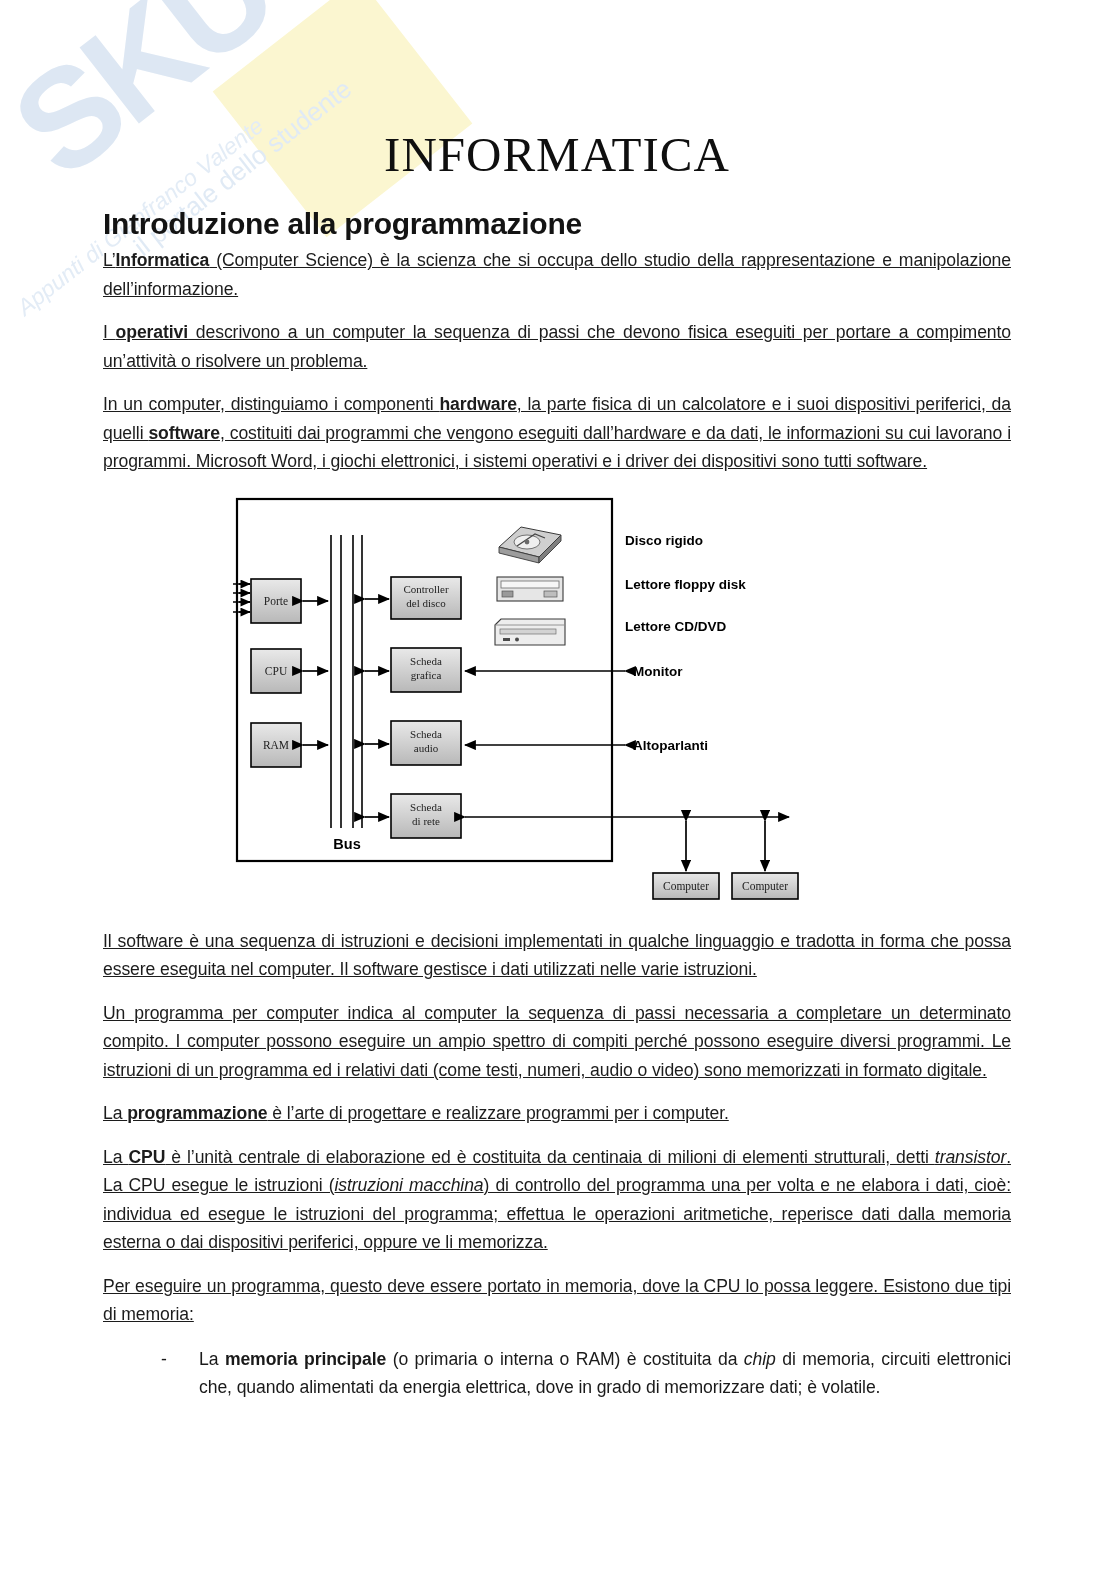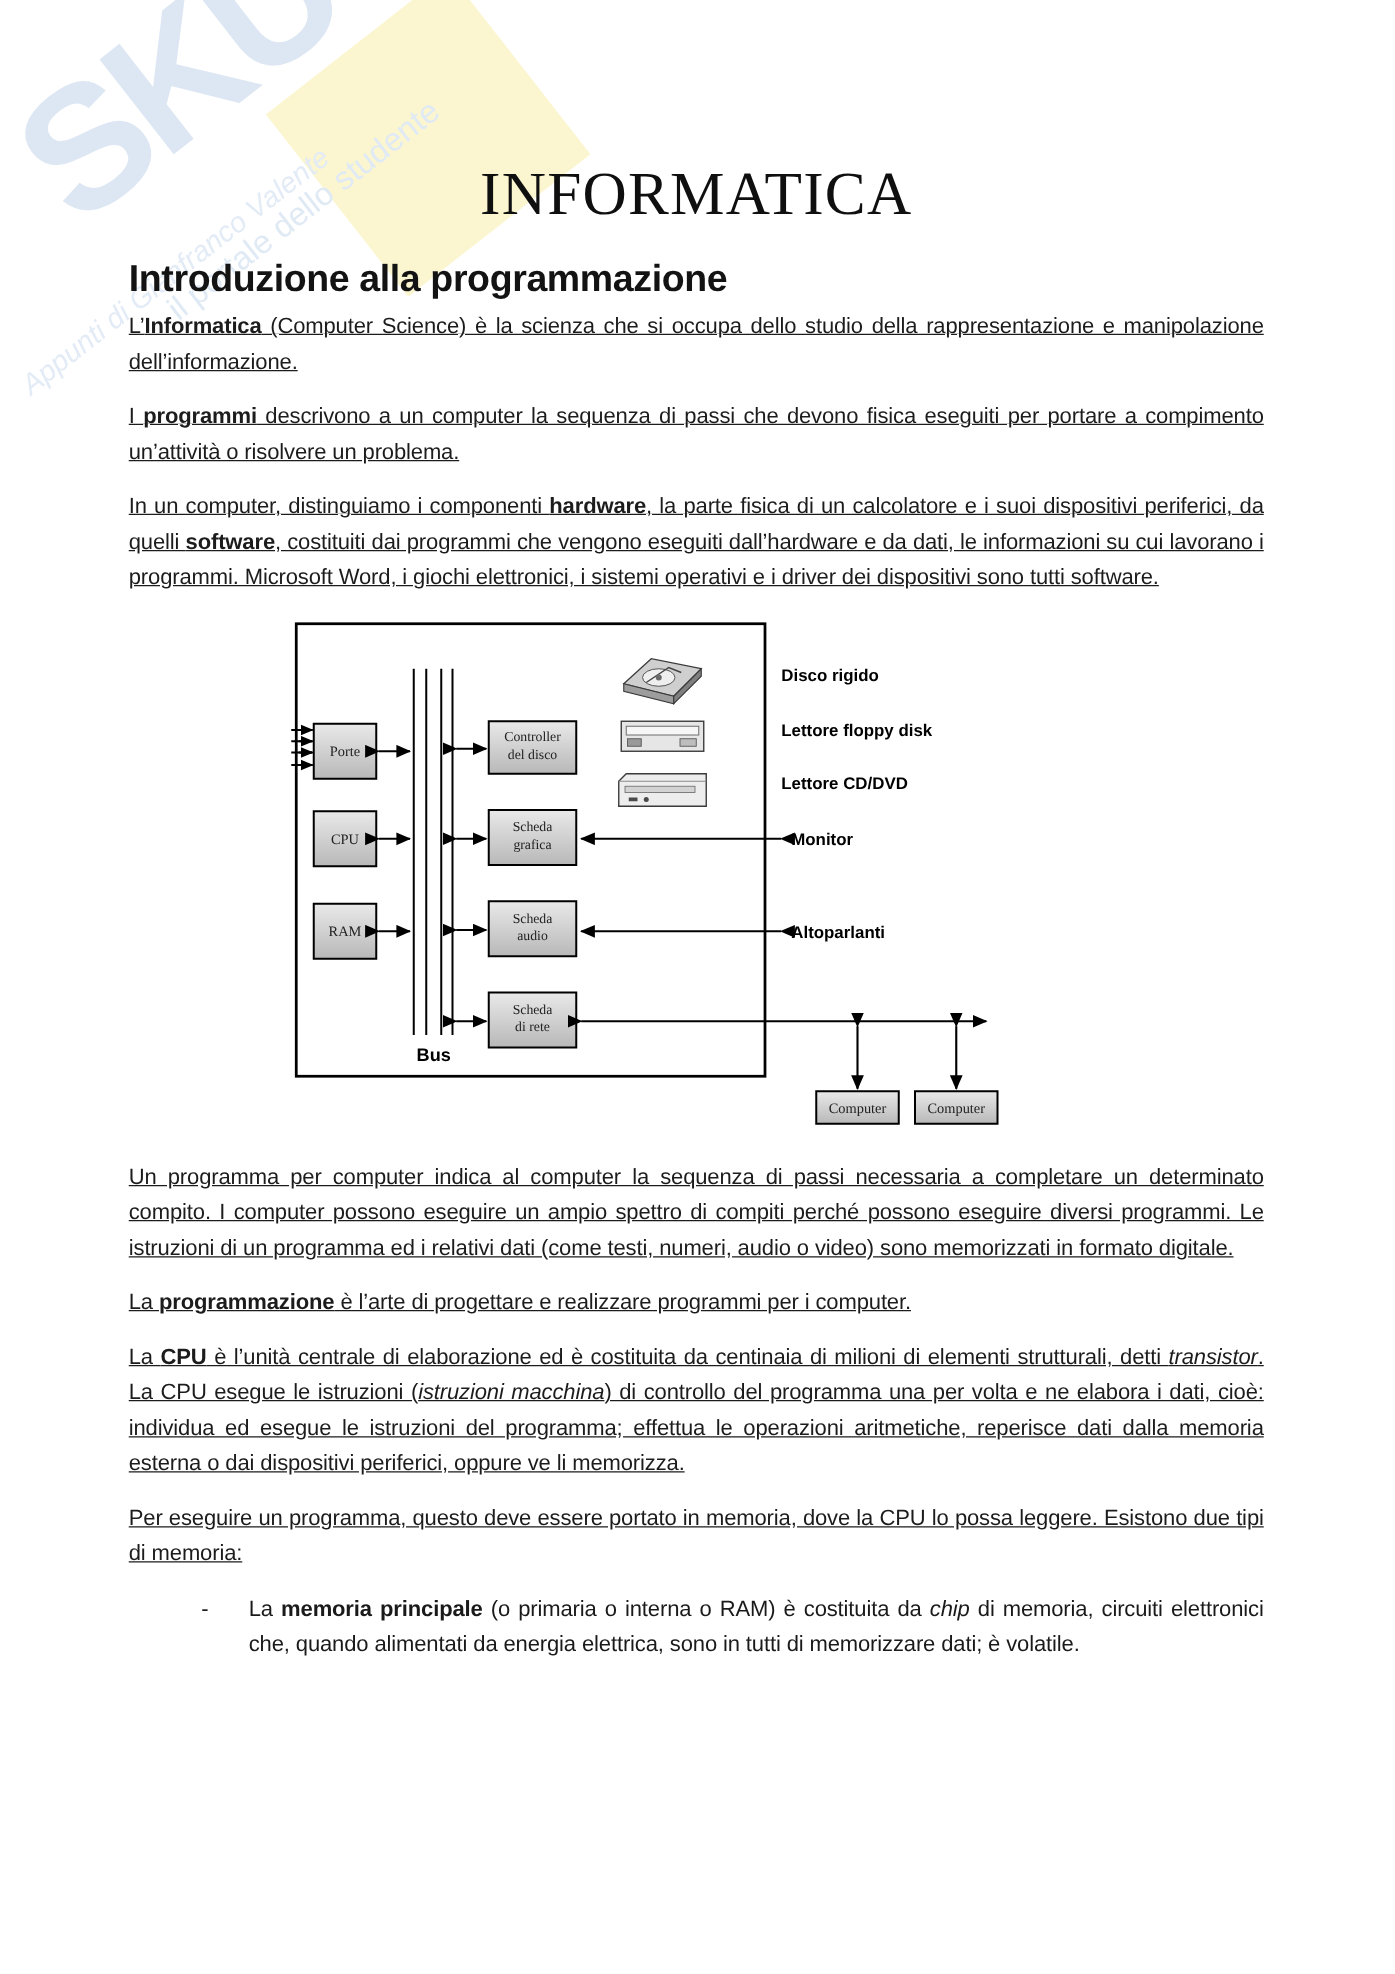--- a/index.html
+++ b/index.html
@@ -168,21 +168,21 @@
 
   <div class="content">
 
     <h1 class="doc-title">INFORMATICA</h1>
 
     <h2 class="section-heading">Introduzione alla programmazione</h2>
 
     <p class="body"><span>L’</span><b>Informatica</b><span> (Computer Science) è la scienza che si occupa dello studio della rappresentazione e manipolazione dell’informazione.</span></p>
 
 
-    <p class="body"><span>I </span><b>programmi</b><span> descrivono a un computer la sequenza di passi che devono fisica eseguiti per portare a compimento un’attività o risolvere un problema.</span></p>
+    <p class="body"><span>I </span><b>operativi</b><span> descrivono a un computer la sequenza di passi che devono fisica eseguiti per portare a compimento un’attività o risolvere un problema.</span></p>
 
     <p class="body"><span>In un computer, distinguiamo i componenti </span><b>hardware</b><span>, la parte fisica di un calcolatore e i suoi dispositivi periferici, da quelli </span><b>software</b><span>, costituiti dai programmi che vengono eseguiti dall’hardware e da dati, le informazioni su cui lavorano i programmi. Microsoft Word, i giochi elettronici, i sistemi operativi e i driver dei dispositivi sono tutti software.</span></p>
 
     <div class="figure">
       <div class="diagram">
         <svg width="580" height="418" viewBox="0 0 580 418" xmlns="http://www.w3.org/2000/svg">
           <defs>
             <marker id="ah" markerWidth="7" markerHeight="7" refX="6.4" refY="3" orient="auto">
               <path d="M0,0 L7,3 L0,6 z" fill="#000"></path>
             </marker>
@@ -307,27 +307,28 @@
           </g>
 
           <text x="-10" y="85" font-family="Liberation Sans, sans-serif" font-size="13.5" font-weight="bold" text-anchor="end" fill="#000">Stampanti</text>
           <text x="-10" y="98" font-family="Liberation Sans, sans-serif" font-size="13.5" font-weight="bold" text-anchor="end" fill="#000">Mouse</text>
           <text x="-10" y="111" font-family="Liberation Sans, sans-serif" font-size="13.5" font-weight="bold" text-anchor="end" fill="#000">Tastiera</text>
           <text x="-10" y="126" font-family="Liberation Sans, sans-serif" font-size="13.5" font-weight="bold" text-anchor="end" fill="#000">Modem</text>
         </svg>
       </div>
     </div>
 
+    <p class="body">Il software è una sequenza di istruzioni e decisioni implementati in qualche linguaggio e tradotta in forma che possa essere eseguita nel computer. Il software gestisce i dati utilizzati nelle varie istruzioni.</p>
 
     <p class="body">Un programma per computer indica al computer la sequenza di passi necessaria a completare un determinato compito. I computer possono eseguire un ampio spettro di compiti perché possono eseguire diversi programmi. Le istruzioni di un programma ed i relativi dati (come testi, numeri, audio o video) sono memorizzati in formato digitale.</p>
 
     <p class="body"><span>La </span><b>programmazione</b><span> è l’arte di progettare e realizzare programmi per i computer.</span></p>
 
     <p class="body"><span>La </span><b>CPU</b><span> è l’unità centrale di elaborazione ed è costituita da centinaia di milioni di elementi strutturali, detti </span><i>transistor</i><span>. La CPU esegue le istruzioni (</span><i>istruzioni macchina</i><span>) di controllo del programma una per volta e ne elabora i dati, cioè: individua ed esegue le istruzioni del programma; effettua le operazioni aritmetiche, reperisce dati dalla memoria esterna o dai dispositivi periferici, oppure ve li memorizza.</span></p>
 
     <p class="body tight">Per eseguire un programma, questo deve essere portato in memoria, dove la CPU lo possa leggere. Esistono due tipi di memoria:</p>
 
     <ul class="dash-list">
-      <li><span class="dash">-</span><span>La </span><b>memoria principale</b><span> (o primaria o interna o RAM) è costituita da </span><i>chip</i><span> di memoria, circuiti elettronici che, quando alimentati da energia elettrica, sono in tutti di memorizzare dati; è volatile.</span></li>
+      <li><span class="dash">-</span><span>La </span><b>memoria principale</b><span> (o primaria o interna o RAM) è costituita da </span><i>chip</i><span> di memoria, circuiti elettronici che, quando alimentati da energia elettrica, dove in grado di memorizzare dati; è volatile.</span></li>
     </ul>
 
   </div>
 </div>
 
 </body></html>

